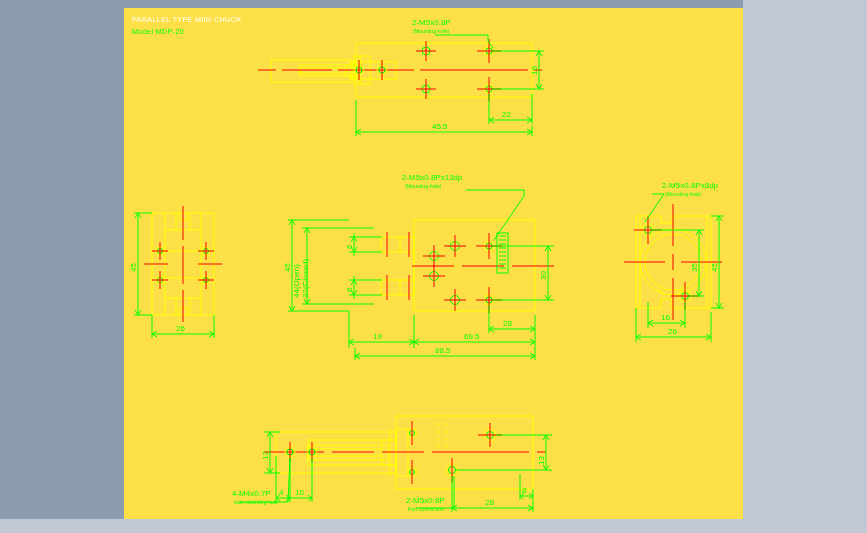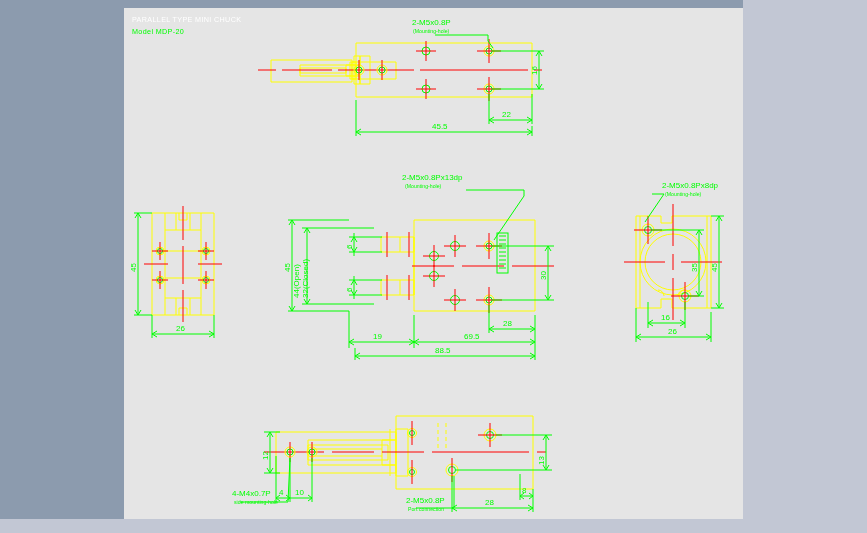--- a/index.html
+++ b/index.html
@@ -26,21 +26,21 @@
   #top-strip {
     position: absolute;
     left: 124px; top: 0;
     width: 619px; height: 8px;
     background: #8c9bae;
   }
   #canvas {
     position: absolute;
     left: 124px; top: 8px;
     width: 619px; height: 511px;
-    background: #e5e5e5;
+    background: #fde047;
     overflow: hidden;
   }
   #canvas svg { display: block; }
   .ttl {
     fill: #ffffff;
     font-family: "Liberation Sans", sans-serif;
     font-size: 7.2px;
     letter-spacing: 0.35px;
   }
   .mdl {

